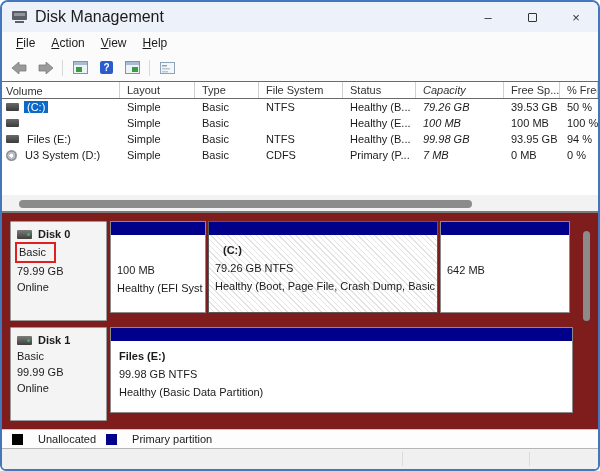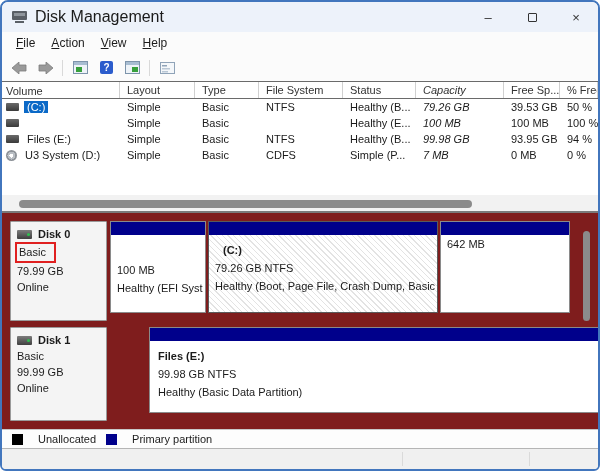--- a/index.html
+++ b/index.html
@@ -58,21 +58,21 @@
   .disk-label .line { line-height:16px; padding-left:2px; }
   .annotation-box { display:inline-block; border:2px solid #e02020; padding:0 8px 1px 2px; margin-left:-2px; }
   .partitions { display:flex; gap:2px; margin-left:3px; }
   .partition { border:1px solid #8a8a8a; background:#fff; display:flex; flex-direction:column; overflow:hidden; }
   .partition.selected { border:1px solid #5a5a5a; }
   .partition .bar { height:13px; background:#00008b; flex:0 0 auto; }
   .partition .body { flex:1 1 auto; font-size:11px; color:#1b1b1b; overflow:hidden; white-space:nowrap; }
   .partition.selected .body { background:repeating-linear-gradient(45deg,#ffffff,#ffffff 3px,#e3e3e3 3px,#e3e3e3 4px); }
   .pt-title { font-weight:bold; padding-left:14px; line-height:18px; }
   .pt-line { padding-left:6px; line-height:18px; }
-  .disk0-h { height:100px; } .disk1-h { height:94px;gap:39px; }
+  .disk0-h { height:100px; } .disk1-h { height:94px; }
   .p-h-0 { height:92px; }
   .vscroll-thumb { position:absolute; right:8px; top:18px; width:7px; height:90px; background:#8b8b8b; border-radius:4px; }
   
   .legend { height:20px; background:#fdfdfd; border-top:1px solid #c8c8c8; border-bottom:1px solid #b5b5b5; display:flex; align-items:center; padding-left:10px; gap:6px; flex:0 0 auto; }
   .legend-item { display:flex; align-items:center; gap:15px; font-size:11px; color:#1b1b1b; margin-right:4px; }
   .swatch { width:11px; height:11px; flex:0 0 auto; }
   .swatch-unallocated { background:#000000; }
   .swatch-primary { background:#00008b; }
   
   .statusbar { height:20px; background:#f0f0f0; position:relative; flex:0 0 auto; }
@@ -208,21 +208,21 @@
     </div>
 
     <div class="vt-row">
       <div class="vt-cell c-volume">
           <span class="cd-glyph"></span>
           <span class="vol-label">U3 System (D:)</span>
         </div>
       <div class="vt-cell c-layout">Simple</div>
       <div class="vt-cell c-type">Basic</div>
       <div class="vt-cell c-fs">CDFS</div>
-      <div class="vt-cell c-status">Simple (P...</div>
+      <div class="vt-cell c-status">Primary (P...</div>
       <div class="vt-cell c-capacity">7 MB</div>
       <div class="vt-cell c-free">0 MB</div>
       <div class="vt-cell c-pct">0 %</div>
     </div>
 
     <div class="vt-filler"></div>
   </div>
 
   <div class="hscroll">
     <div class="thumb"></div>
@@ -251,21 +251,21 @@
         <div class="partition selected p-h-0" style="width:230px">
           <div class="bar"></div>
           <div class="body" style="padding-top:6px">
             <div class="pt-title">(C:)</div>
             <div class="pt-line">79.26 GB NTFS</div>
             <div class="pt-line">Healthy (Boot, Page File, Crash Dump, Basic</div>
           </div>
         </div>
         <div class="partition p-h-0" style="width:130px">
           <div class="bar"></div>
-          <div class="body" style="">
+          <div class="body" style="padding-top:26px">
             <div class="pt-line">642 MB</div>
           </div>
         </div>
       </div>
     </div>
 
     <div style="height:6px"></div>
 
     <div class="disk-row disk1-h">
       <div class="disk-label">

